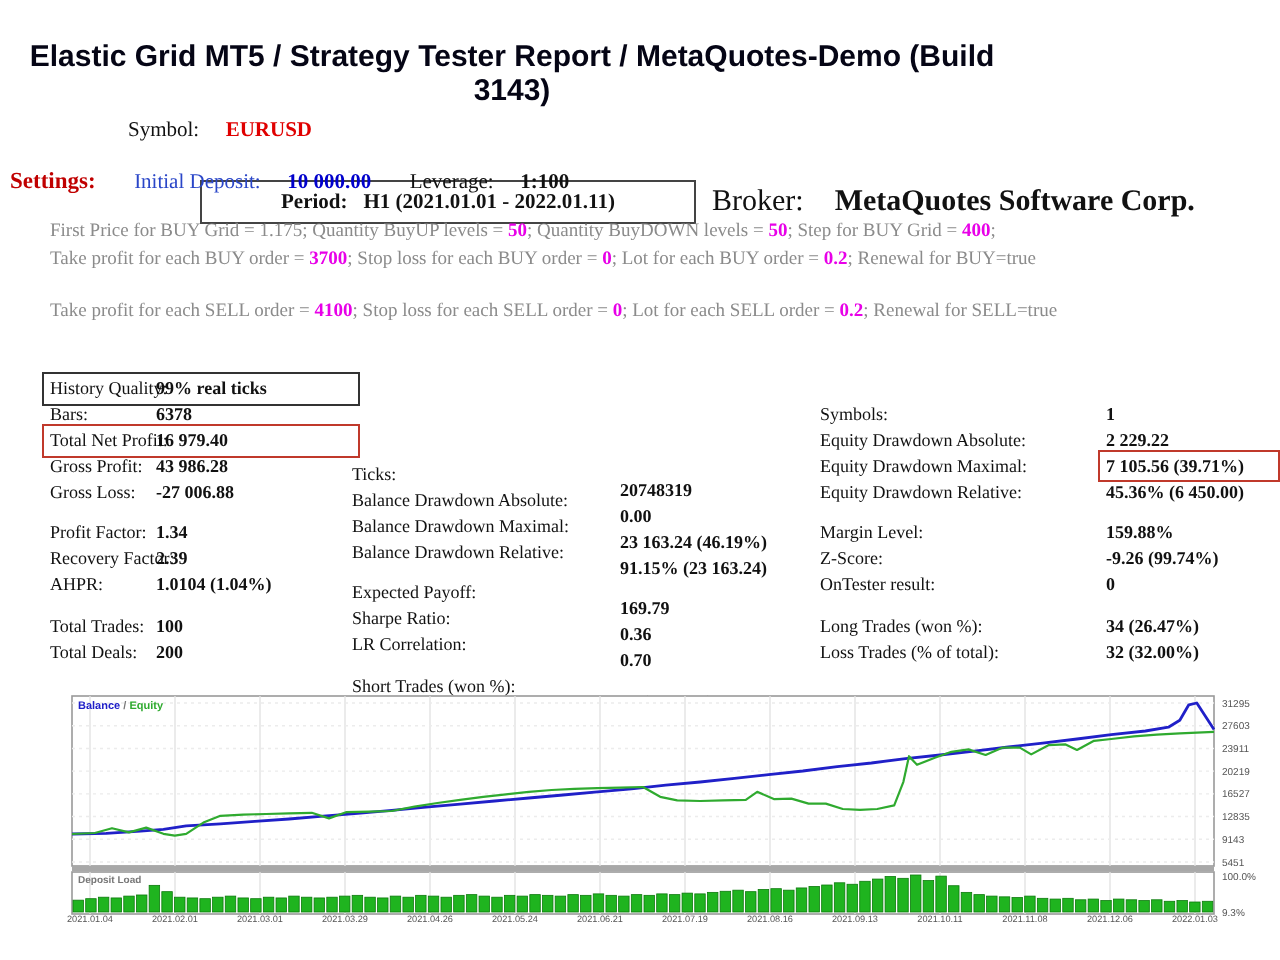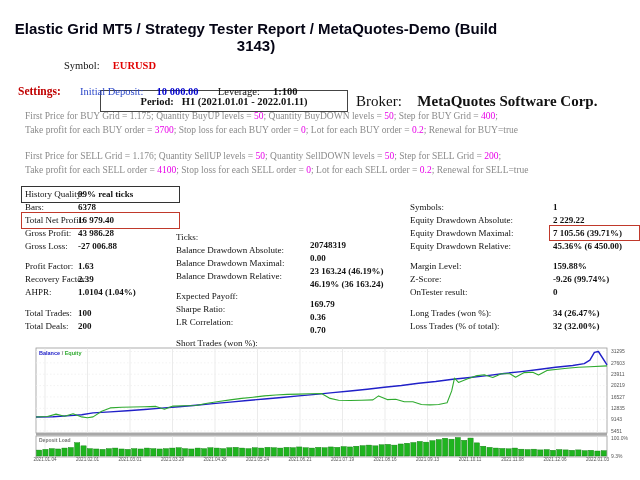--- a/index.html
+++ b/index.html
@@ -4,31 +4,31 @@
 <style>
   html,body{margin:0;padding:0;background:#fff;}
   #page{position:relative;width:640px;height:480px;background:#fff;overflow:hidden;
         font-family:"Liberation Serif",serif;color:#111;}
   .title{position:absolute;top:20px;left:0;width:512px;text-align:center;
          font-family:"Liberation Sans",sans-serif;font-weight:bold;font-size:15px;color:#050515;}
   .hdr-row{position:absolute;top:60px;left:18px;font-size:10.5px;white-space:nowrap;margin-left:46px;}
   .period-box{position:absolute;top:54px;left:100px;width:246px;height:20px;border:1px solid #444;
               display:flex;align-items:center;justify-content:center;font-size:10.5px;margin-top:36px;}
   .broker{position:absolute;top:60px;left:356px;font-size:15px;white-space:nowrap;margin-top:33px;}
-  .settings-row{position:absolute;top:85px;left:18px;font-size:10.5px;white-space:nowrap;}
+  .settings-row{position:absolute;top:85px;left:5px;font-size:10.5px;white-space:nowrap;}
   .red{color:#e00000;font-weight:bold;}
   .darkred{color:#c00000;font-weight:bold;}
   .blue{color:#2a46c8;}
   .blueb{color:#0000cc;font-weight:bold;}
   .b{font-weight:bold;}
   .gap8{display:inline-block;width:8px;}
   .gap14{display:inline-block;width:14px;}
   .settings-par{position:absolute;left:25px;font-size:9.5px;line-height:14px;color:#8b8b8b;white-space:nowrap;}
   .seg-gray{color:#8b8b8b;margin-top:24px;}
-  .seg-magenta{color:#e800e8;font-weight:normal;}
+  .seg-magenta{color:#e800e8;font-weight:bold;}
   #buy-par{top:109px;}
   #sell-par{top:149px;}
   .stats{position:absolute;left:0;top:0;width:640px;}
   .srow{position:absolute;height:13px;font-size:9px;white-space:nowrap;}
   .srow span{position:absolute;display:block;}
   .c-l1{left:25px;width:52px;}  .c-v1{left:78px;width:98px;font-weight:bold;}
   .c-l2{left:176px;width:130px;margin-top:30px;}.c-v2{left:310px;width:98px;font-weight:bold;margin-top:38px;}
   .c-l3{left:410px;width:140px;}.c-v3{left:553px;width:86px;font-weight:bold;}
   .box{position:absolute;pointer-events:none;}
   #hq-box{left:21px;top:186px;width:157px;height:15px;border:1px solid #333;}
@@ -71,21 +71,20 @@
     <span>Leverage:</span>
     <span class="gap8"></span>
     <span class="b">1:100</span>
   </div>
 
   <div id="buy-par" class="settings-par">
       <div><span class="seg-gray">First Price for BUY Grid = 1.175;  Quantity BuyUP levels = </span><span class="seg-magenta">50</span><span class="seg-gray">;  Quantity BuyDOWN levels = </span><span class="seg-magenta">50</span><span class="seg-gray">;  Step for BUY Grid = </span><span class="seg-magenta">400</span><span class="seg-gray">;</span></div>
       <div><span class="seg-gray">Take profit for each BUY order = </span><span class="seg-magenta">3700</span><span class="seg-gray">;  Stop loss for each BUY order = </span><span class="seg-magenta">0</span><span class="seg-gray">;  Lot for each BUY order = </span><span class="seg-magenta">0.2</span><span class="seg-gray">;  Renewal for BUY=true</span></div>
     </div>
   <div id="sell-par" class="settings-par">
-      <div><span class="seg-gray">First Price for SELL Grid = 1.176; Quantity SellUP levels = </span><span class="seg-magenta">50</span><span class="seg-gray">;  Quantity SellDOWN levels = </span><span class="seg-magenta">50</span><span class="seg-gray">;  Step for SELL Grid = </span><span class="seg-magenta">200</span><span class="seg-gray">;</span></div>
       <div><span class="seg-gray">Take profit for each SELL order = </span><span class="seg-magenta">4100</span><span class="seg-gray">;  Stop loss for each SELL order = </span><span class="seg-magenta">0</span><span class="seg-gray">;  Lot for each SELL order = </span><span class="seg-magenta">0.2</span><span class="seg-gray">;  Renewal for SELL=true</span></div>
     </div>
 
   <div class="stats" id="stats">
       <div class="srow" style="top: 189px;">
         <span class="c-l1">History Quality:</span>
         <span class="c-v1">99% real ticks</span>
       </div>
       <div class="srow" style="top: 202px;">
         <span class="c-l1">Bars:</span>
@@ -108,27 +107,27 @@
         <span class="c-v1">43 986.28</span>
         <span class="c-l2">Balance Drawdown Maximal:</span>
         <span class="c-v2">23 163.24 (46.19%)</span>
         <span class="c-l3">Equity Drawdown Maximal:</span>
         <span class="c-v3">7 105.56 (39.71%)</span>
       </div>
       <div class="srow" style="top: 241px;">
         <span class="c-l1">Gross Loss:</span>
         <span class="c-v1">-27 006.88</span>
         <span class="c-l2">Balance Drawdown Relative:</span>
-        <span class="c-v2">46.19% (36 163.24)</span>
+        <span class="c-v2">91.15% (23 163.24)</span>
         <span class="c-l3">Equity Drawdown Relative:</span>
         <span class="c-v3">45.36% (6 450.00)</span>
       </div>
       <div class="srow" style="top: 261px;">
         <span class="c-l1">Profit Factor:</span>
-        <span class="c-v1">1.63</span>
+        <span class="c-v1">1.34</span>
         <span class="c-l2">Expected Payoff:</span>
         <span class="c-v2">169.79</span>
         <span class="c-l3">Margin Level:</span>
         <span class="c-v3">159.88%</span>
       </div>
       <div class="srow" style="top: 274px;">
         <span class="c-l1">Recovery Factor:</span>
         <span class="c-v1">2.39</span>
         <span class="c-l2">Sharpe Ratio:</span>
         <span class="c-v2">0.36</span>

